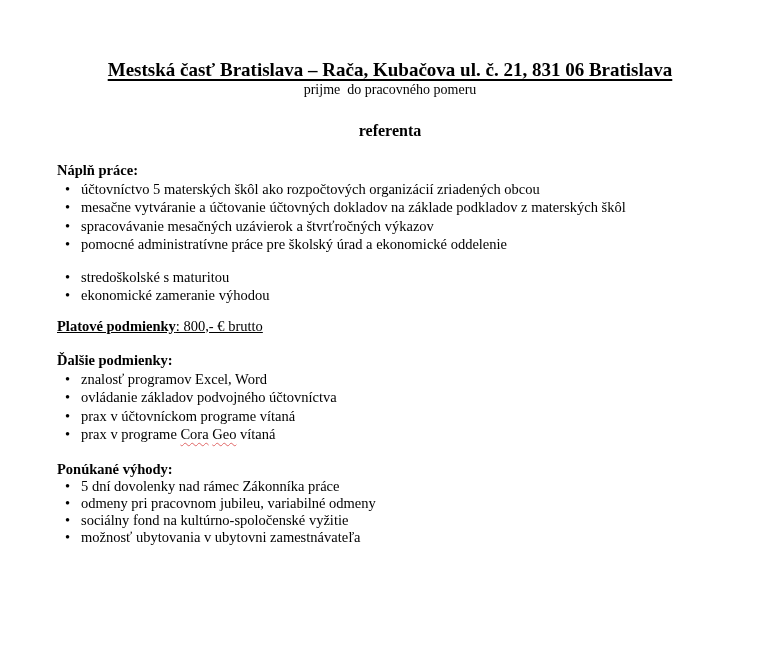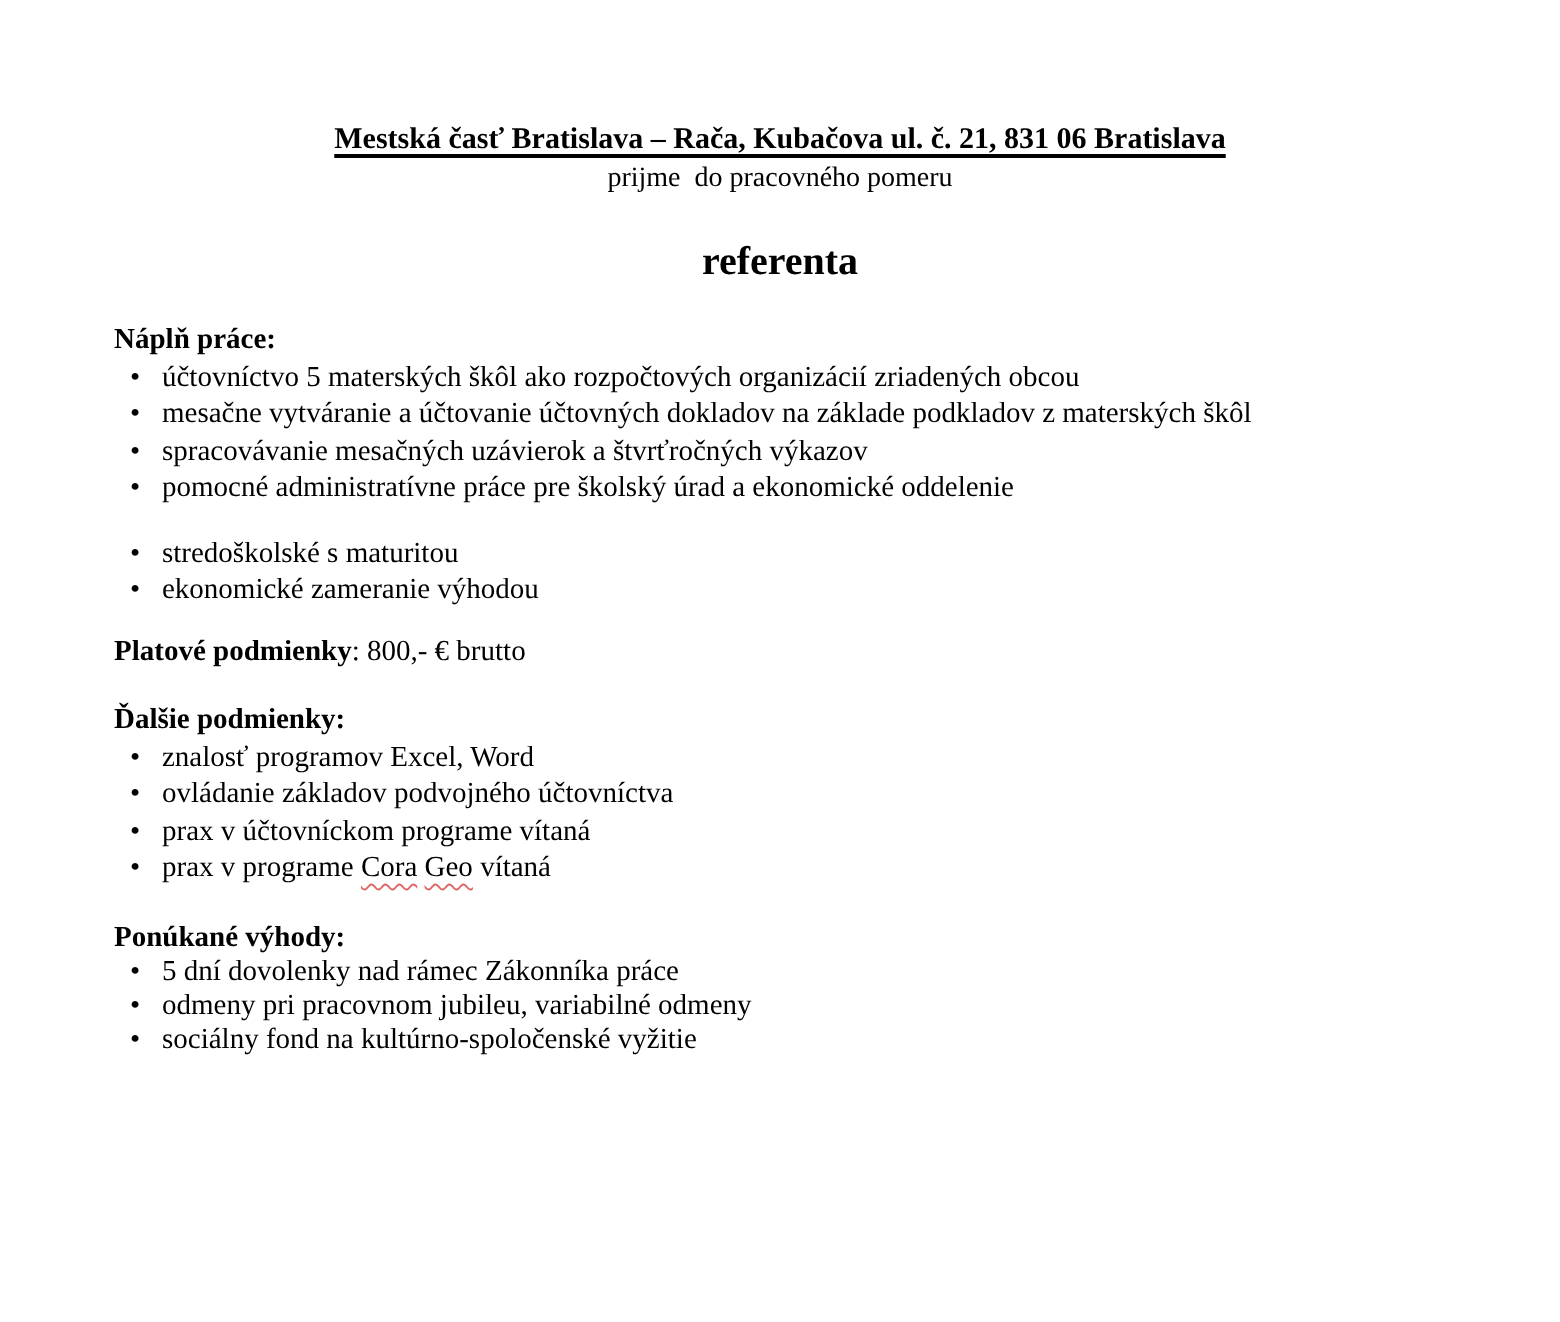--- a/index.html
+++ b/index.html
@@ -15,53 +15,53 @@
     color: #000000;
     font-family: "Liberation Serif", serif;
     font-size: 14.5px;
     line-height: 18.5px;
     overflow: hidden;
     box-sizing: border-box;
   }
   .org-title {
     padding-top: 59px;
     text-align: center;
-    font-size: 15px;
+    font-size: 19px;
     font-weight: 700;
     line-height: 22px;
   }
   .org-title .underlined {
     text-decoration: underline;
     text-decoration-thickness: 1.5px;
     text-underline-offset: 3px;
   }
   .intro {
     text-align: center;
     font-size: 14px;
     line-height: 18px;
     white-space: pre-wrap;
   }
   .position-title {
     margin-top: 19px;
     text-align: center;
-    font-size: 20px;
+    font-size: 16px;
     font-weight: 700;
     line-height: 26px;
   }
   .content {
     padding-left: 57px;
     padding-right: 85px;
   }
   .section-heading {
     font-weight: 700;
   }
   .mt17 { margin-top: 17px; }
   .mt14 { margin-top: 14px; }
   .mt16 { margin-top: 16px; }
-  .mt12 { margin-top: 12px; }
+  .mt12 { margin-top: 12px; text-decoration: underline; }
   ul.bullets {
     margin: 0;
     padding: 0;
     list-style: none;
   }
   ul.bullets li {
     position: relative;
     padding-left: 24px;
   }
   ul.bullets li::before {
@@ -127,17 +127,18 @@
         <li><span>prax v programe</span> <span class="misspell">Cora</span> <span class="misspell">Geo</span> <span>vítaná</span></li>
       </ul>
     </div>
 
     <div class="section mt16">
       <div class="section-heading">Ponúkané výhody:</div>
       <ul class="bullets tight">
         <li>5 dní dovolenky nad rámec Zákonníka práce</li>
         <li>odmeny pri pracovnom jubileu, variabilné odmeny</li>
         <li>sociálny fond na kultúrno-spoločenské vyžitie</li>
+        <li>možnosť ubytovania v ubytovni zamestnávateľa</li>
       </ul>
     </div>
 
   </div>
 </div>
 
 </body></html>

